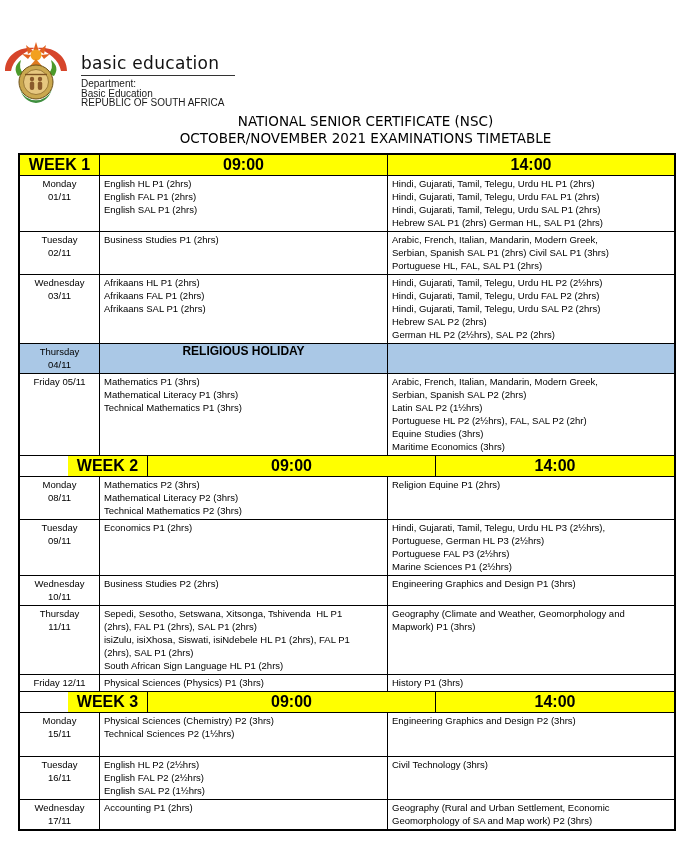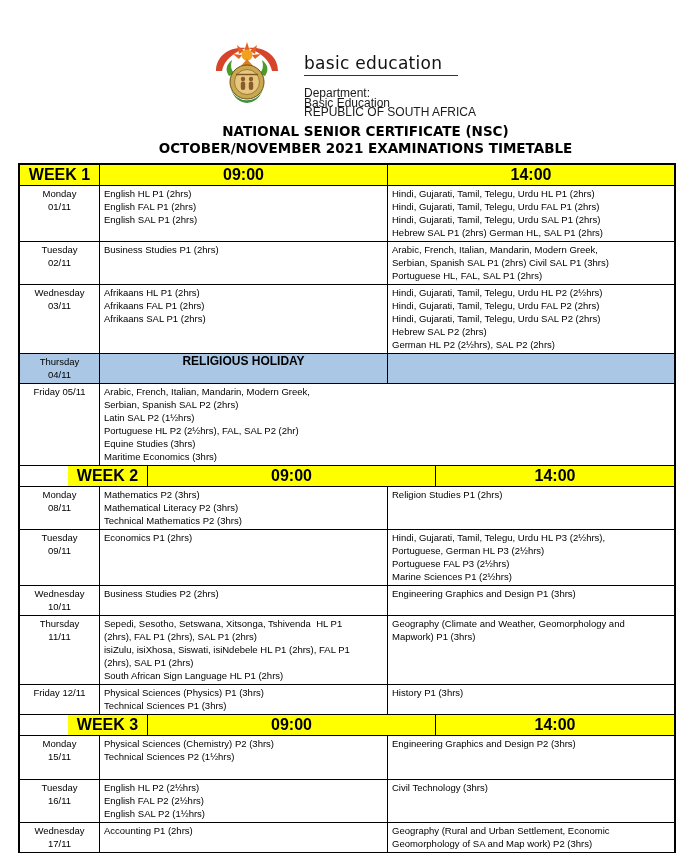--- a/index.html
+++ b/index.html
@@ -7,33 +7,33 @@
     --holiday-bg:#aac8e6;
     --border:#000000;
   }
   *{box-sizing:border-box;}
   html,body{margin:0;padding:0;}
   body{
     width:687px;height:853px;background:#ffffff;overflow:hidden;
     font-family:"Liberation Sans",sans-serif;color:#000;
   }
   .masthead{padding-top:42px;}
-  .logo-row{display:flex;justify-content:center;align-items:flex-start;gap:21px;}
+  .logo-row{display:flex;justify-content:flex-start;align-items:flex-start;gap:9px;}
   .logo-text{padding-top:11px;}
   .brand{
     font-family:"DejaVu Sans",sans-serif;font-size:17px;color:#111;
     letter-spacing:.3px;display:inline-block;padding-right:16px;
     border-bottom:1.5px solid #333;padding-bottom:2px;
   }
-  .dept{margin-top:13px;font-size:12px;line-height:9.5px;color:#1a1a1a;}
+  .dept{margin-top:3px;font-size:10px;line-height:9.5px;color:#1a1a1a;}
   .dept .country{font-weight:normal;}
   .titles{margin-top:5px;text-align:center;}
   .titles h1{
     margin:0;font-family:"DejaVu Sans",sans-serif;font-size:13.5px;
-    line-height:17px;font-weight:bold;padding-left:44px;
+    line-height:17px;font-weight:normal;padding-left:44px;
   }
   .timetable{
     width:658px;margin:6px 0 0 18px;border:2px solid var(--border);
   }
   .row{display:grid;grid-template-columns:79px 288px 1fr;}
   .rows .row{border-top:1px solid var(--border);}
   .week + .week .head{border-top:1px solid var(--border);padding-left:48px;}
   .cell{padding:1px 4px 2px;font-size:9.5px;line-height:13px;}
   .cell.morn,.cell.aft{border-left:1px solid var(--border);}
   .cell.day{text-align:center;}
@@ -202,20 +202,28 @@
             <div class="cell aft">
               
             </div>
           </div>
 
           <div class="row">
             <div class="cell day">
 
                 <div class="dayline">Friday 05/11</div>
               </div>
+            <div class="cell morn">
+
+                <div class="entry">Mathematics P1 (3hrs)</div>
+
+                <div class="entry">Mathematical Literacy P1 (3hrs)</div>
+
+                <div class="entry">Technical Mathematics P1 (3hrs)</div>
+              </div>
             <div class="cell aft">
 
                 <div class="entry">Arabic, French, Italian, Mandarin, Modern Greek,</div>
 
                 <div class="entry">Serbian, Spanish SAL P2 (2hrs)</div>
 
                 <div class="entry">Latin SAL P2 (1½hrs)</div>
 
                 <div class="entry">Portuguese HL P2 (2½hrs), FAL, SAL P2 (2hr)</div>
 
@@ -245,21 +253,21 @@
             <div class="cell morn">
 
                 <div class="entry">Mathematics P2 (3hrs)</div>
 
                 <div class="entry">Mathematical Literacy P2 (3hrs)</div>
 
                 <div class="entry">Technical Mathematics P2 (3hrs)</div>
               </div>
             <div class="cell aft">
 
-                <div class="entry">Religion Studies P1 (2hrs)</div>
+                <div class="entry">Religion Equine P1 (2hrs)</div>
               </div>
           </div>
 
           <div class="row">
             <div class="cell day">
 
                 <div class="dayline">Tuesday</div>
 
                 <div class="dayline">09/11</div>
               </div>
@@ -326,21 +334,20 @@
 
           <div class="row">
             <div class="cell day">
 
                 <div class="dayline">Friday 12/11</div>
               </div>
             <div class="cell morn">
 
                 <div class="entry">Physical Sciences (Physics) P1 (3hrs)</div>
 
-                <div class="entry">Technical Sciences P1 (3hrs)</div>
               </div>
             <div class="cell aft">
 
                 <div class="entry">History P1 (3hrs)</div>
               </div>
           </div>
         </div>
     </section>
 
     <section class="week">

